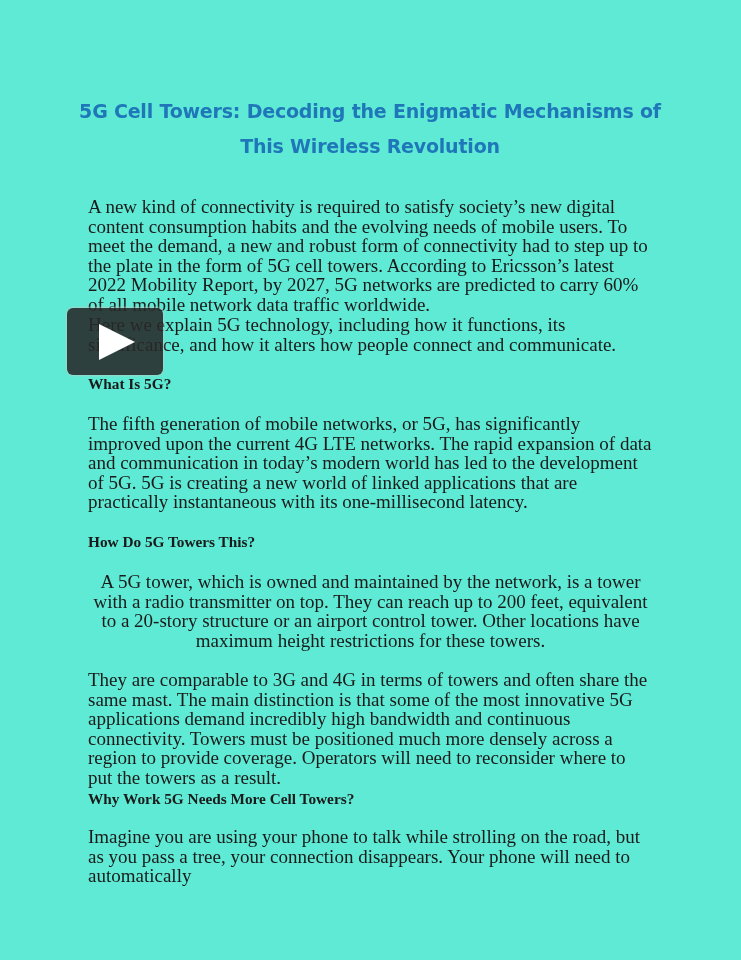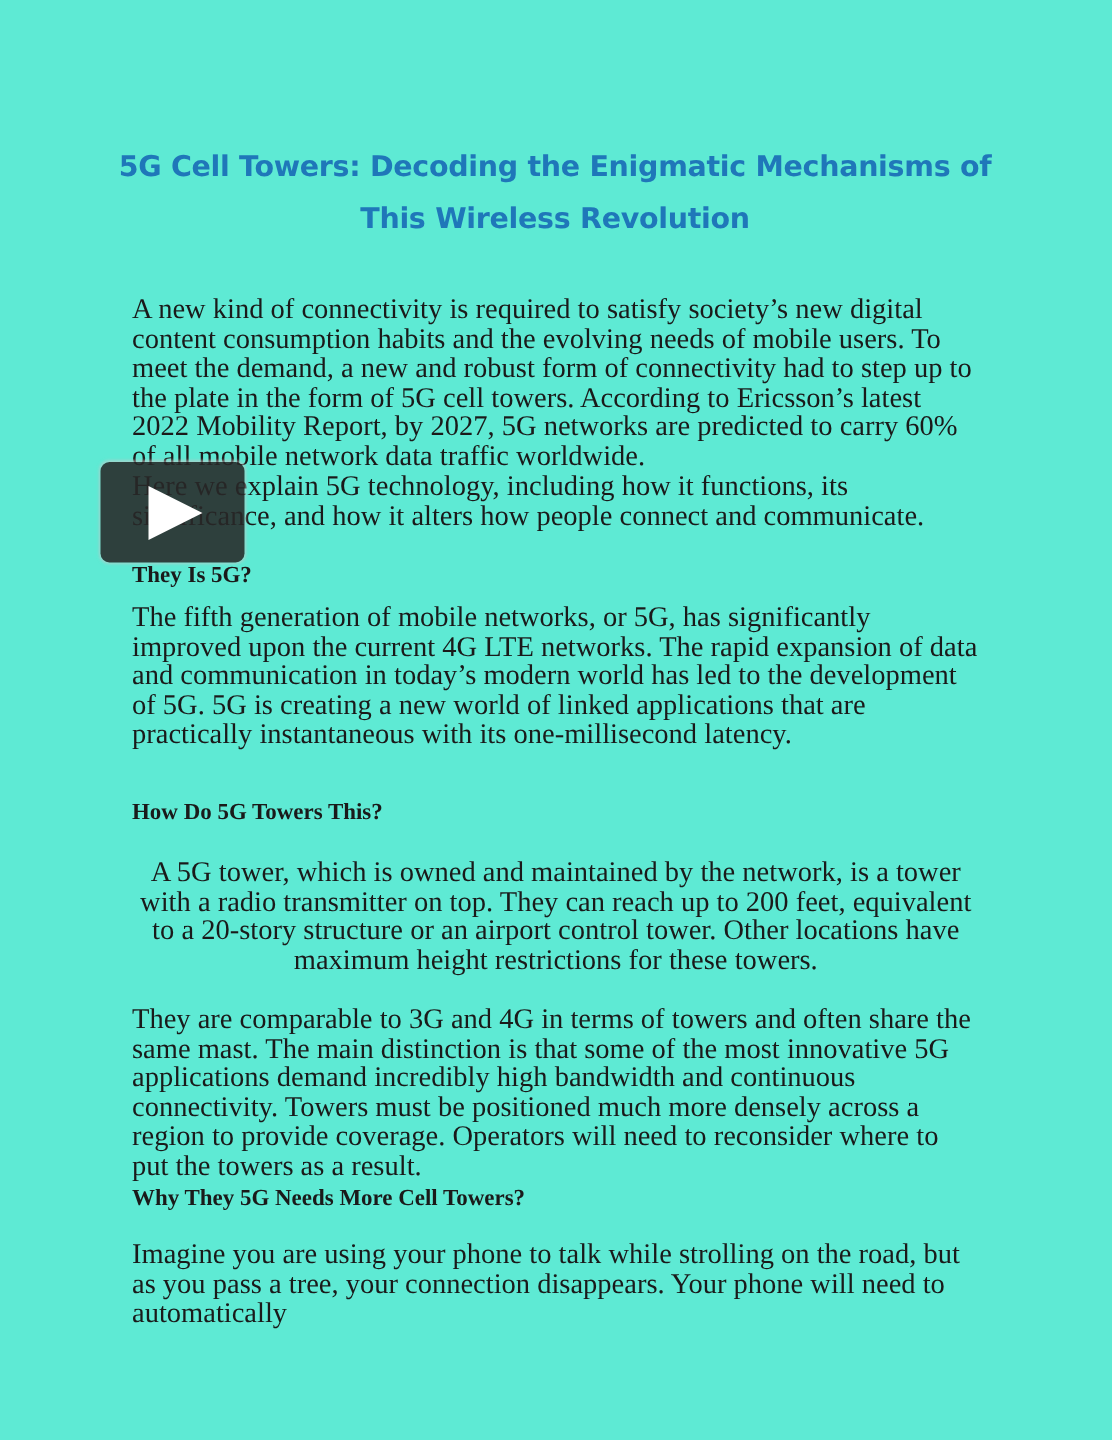--- a/index.html
+++ b/index.html
@@ -50,21 +50,21 @@
       font-family: "Liberation Serif", serif;
       font-weight: bold;
       font-size: 15.3px;
       line-height: 19.6px;
       color: #1a1a1a;
       margin: 0;
     }
     .p1 { top: 197px; }
     .p2 { top: 315px; }
     .h1 { top: 374px; }
-    .p3 { top: 402px; }
+    .p3 { top: 414px; }
     .h2 { top: 532px; }
     .p4 { top: 572px; text-align: center; }
     .p5 { top: 670px; }
     .h3 { top: 789px; }
     .p6 { top: 827px; }
 
     .play-overlay {
       position: absolute;
       left: 67px;
       top: 308px;
@@ -83,26 +83,26 @@
     }
   </style>
 </head>
 <body>
 
 <div class="page">
   <div class="title">5G Cell Towers: Decoding the Enigmatic Mechanisms of This Wireless Revolution</div>
 
   <p class="body-text p1">A new kind of connectivity is required to satisfy society’s new digital content consumption habits and the evolving needs of mobile users. To meet the demand, a new and robust form of connectivity had to step up to the plate in the form of 5G cell towers. According to Ericsson’s latest 2022 Mobility Report, by 2027, 5G networks are predicted to carry 60% of all mobile network data traffic worldwide.</p>
   <p class="body-text p2">Here we explain 5G technology, including how it functions, its significance, and how it alters how people connect and communicate.</p>
-  <h2 class="heading h1">They Is 5G?</h2>
+  <h2 class="heading h1">What Is 5G?</h2>
   <p class="body-text p3">The fifth generation of mobile networks, or 5G, has significantly improved upon the current 4G LTE networks. The rapid expansion of data and communication in today’s modern world has led to the development of 5G. 5G is creating a new world of linked applications that are practically instantaneous with its one-millisecond latency.</p>
   <h2 class="heading h2">How Do 5G Towers This?</h2>
   <p class="body-text p4">A 5G tower, which is owned and maintained by the network, is a tower with a radio transmitter on top. They can reach up to 200 feet, equivalent to a 20-story structure or an airport control tower. Other locations have maximum height restrictions for these towers.</p>
   <p class="body-text p5">They are comparable to 3G and 4G in terms of towers and often share the same mast. The main distinction is that some of the most innovative 5G applications demand incredibly high bandwidth and continuous connectivity. Towers must be positioned much more densely across a region to provide coverage. Operators will need to reconsider where to put the towers as a result.</p>
-  <h2 class="heading h3">Why They 5G Needs More Cell Towers?</h2>
+  <h2 class="heading h3">Why Work 5G Needs More Cell Towers?</h2>
   <p class="body-text p6">Imagine you are using your phone to talk while strolling on the road, but as you pass a tree, your connection disappears. Your phone will need to automatically</p>
 
   <div class="play-overlay" aria-label="Play">
     <svg width="40" height="40" viewBox="0 0 40 40">
       <polygon points="2,2 38,20 2,38" fill="#ffffff"></polygon>
     </svg>
   </div>
 </div>
 
 </body></html>

